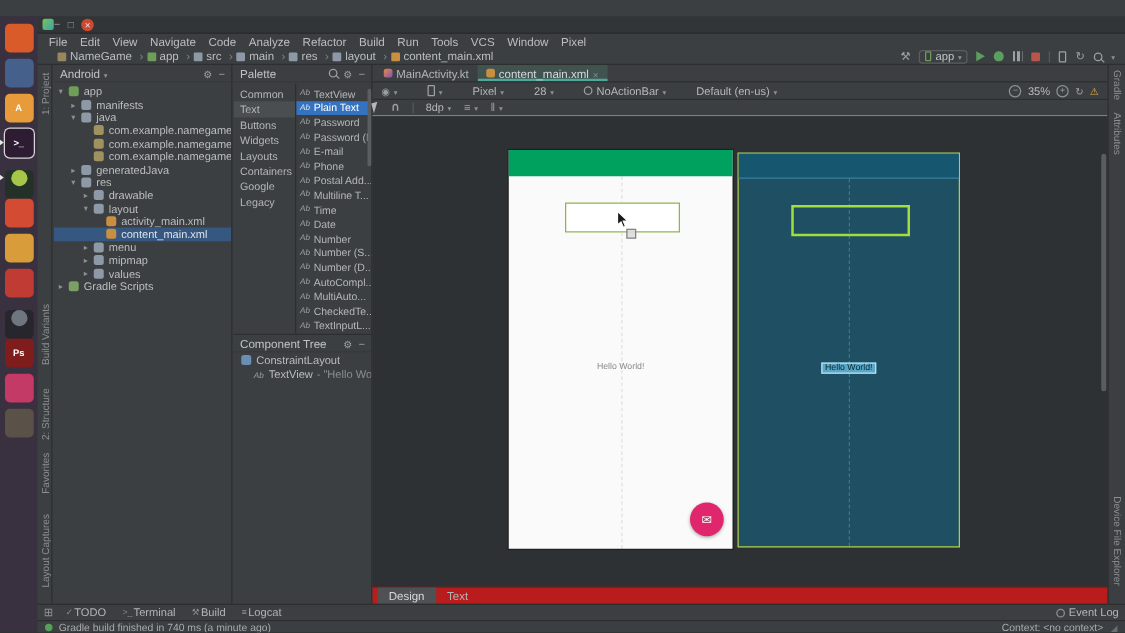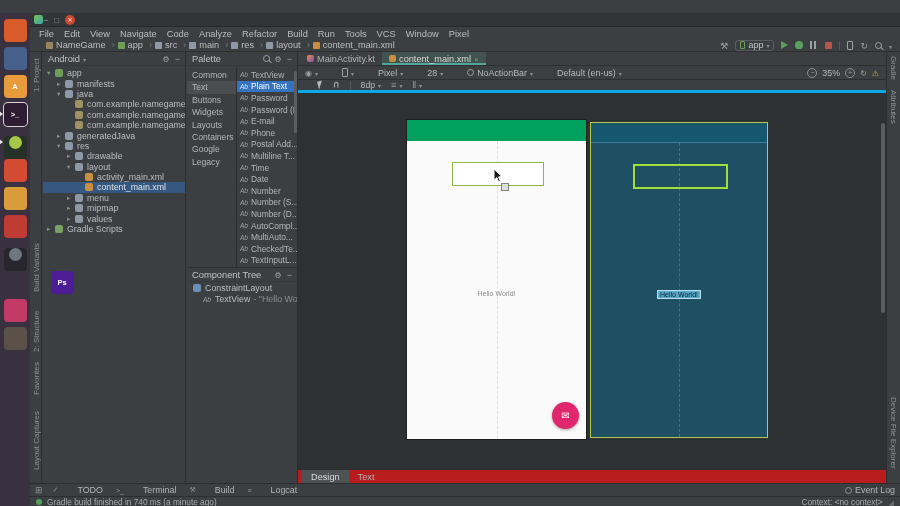--- a/index.html
+++ b/index.html
@@ -131,21 +131,21 @@
   .g-eye::before{content:"◉";font-size:8px;color:#9da0a3}
   .g-phone{width:6px;height:9px;border:1px solid #9da0a3;border-radius:1px}
   .g-theme{width:7px;height:7px;border-radius:50%;border:1px solid #9da0a3}
   .dt-right{margin-left:auto;display:flex;align-items:center;gap:5px;color:#b6b8ba}
   .g-zoomout,.g-zoomin{width:10px;height:10px;border:1px solid #8c9092;border-radius:50%;display:flex;align-items:center;justify-content:center}
   .g-zoomout::before{content:"−";font-size:7px;color:#9da0a3}
   .g-zoomin::before{content:"+";font-size:7px;color:#9da0a3}
   .g-fit::before{content:"↻";font-size:8px;color:#9da0a3}
   .g-warn::before{content:"⚠";font-size:8px;color:#d8a44a}
 
-  .dtb2{position:absolute;top:28px;left:0;right:0;height:13px;border-bottom:3px solid #0ea5e9;display:flex;align-items:center;padding:0 20px;gap:10px;font-size:8.7px}
+  .dtb2{position:absolute;top:28px;left:0;right:0;height:13px;border-bottom:1px solid #0ea5e9;display:flex;align-items:center;padding:0 0;gap:10px;font-size:8.7px}
   .g-pointer{width:0;height:0;border-top:8px solid #b6b8ba;border-right:5px solid transparent;transform:rotate(-15deg)}
   .g-magnet::before{content:"∪";display:inline-block;transform:rotate(180deg);font-size:9px;font-weight:bold;color:#9da0a3}
   .g-align::before{content:"≡";font-size:9px;color:#9da0a3}
   .g-guide::before{content:"‖";font-size:9px;color:#9da0a3}
 
   .canvas{position:absolute;top:41px;left:0;right:0;bottom:14px;background:#2e3133;overflow:hidden}
   .phone-design{position:absolute;left:109px;top:27px;width:179px;height:319px;background:#fafafa;box-shadow:0 0 0 1px rgba(0,0,0,.35)}
   .pd-appbar{position:absolute;top:0;left:0;right:0;height:21px;background:var(--appbar,#00a15f)}
   .pd-vline{position:absolute;left:50%;top:21px;bottom:0;border-left:1px dashed rgba(0,0,0,.10)}
   .pd-edit{position:absolute;left:45px;top:42px;width:92px;height:24px;border:1px solid #8fb44a;background:#fff}
@@ -162,21 +162,21 @@
   .canvas-scroll{position:absolute;right:1px;top:30px;width:4px;height:190px;background:#595d5f;border-radius:2px}
 
   .dt-tabs{position:absolute;bottom:0;left:0;right:0;height:14px;border-top:1px solid #2e2e2e;display:flex;align-items:stretch;padding-left:4px;background:#b91c1c}
   .dtab{display:flex;align-items:center;padding:0 9px;font-size:9.2px;color:#b2b4b6}
   .dtab.active{background:#4e5254;color:#d6d8da}
 
   
   .btools{position:absolute;left:0;right:0;bottom:10px;height:13px;background:#3c3f41;border-top:1px solid #2e2e2e;display:flex;align-items:center;font-size:8.9px;padding:0 5px}
   .g-grid::before{content:"⊞";color:#8c9092;font-size:9px}
   .bt-items{display:flex;gap:13px;margin-left:10px}
-  .btool{display:flex;gap:19px;align-items:center;color:#b2b4b6}
+  .btool{display:flex;gap:1px;align-items:center;color:#b2b4b6}
   .tic{color:#8c9092;font-size:7px}
   .ic-todo::before{content:"✓"}
   .ic-terminal::before{content:">_"}
   .ic-build::before{content:"⚒"}
   .ic-logcat::before{content:"≡"}
   .eventlog{margin-left:auto;display:flex;gap:3px;align-items:center;color:#b2b4b6}
   .g-elog{width:7px;height:7px;border-radius:50%;border:1px solid #8c9092}
   .statusbar{position:absolute;left:0;right:0;bottom:0;height:10px;border-top:1px solid #2e2e2e;display:flex;align-items:center;font-size:8.3px;color:#a8abad;padding:0 6px;gap:5px;background:#3c3f41}
   .sb-dot{width:6px;height:6px;border-radius:50%;background:#54a157;flex:none}
   .sb-right{margin-left:auto;display:flex;align-items:center;gap:6px}
@@ -234,21 +234,21 @@
 
       <div class="lch">
 
         <span class="lch-ic" style="background: rgb(38, 38, 44);">
           <i style="background: rgb(111, 118, 128);"></i>
         </span>
       </div>
 
       <div class="lch">
 
-        <span class="lch-ic" style="background: #4c1d95; margin-left: 47px;">Ps</span>
+        <span class="lch-ic" style="background: #7f1d1d;">Ps</span>
       </div>
 
       <div class="lch">
 
         <span class="lch-ic" style="background: rgb(196, 58, 103);"></span>
       </div>
 
       <div class="lch">
 
         <span class="lch-ic" style="background: rgb(90, 82, 72);"></span>

